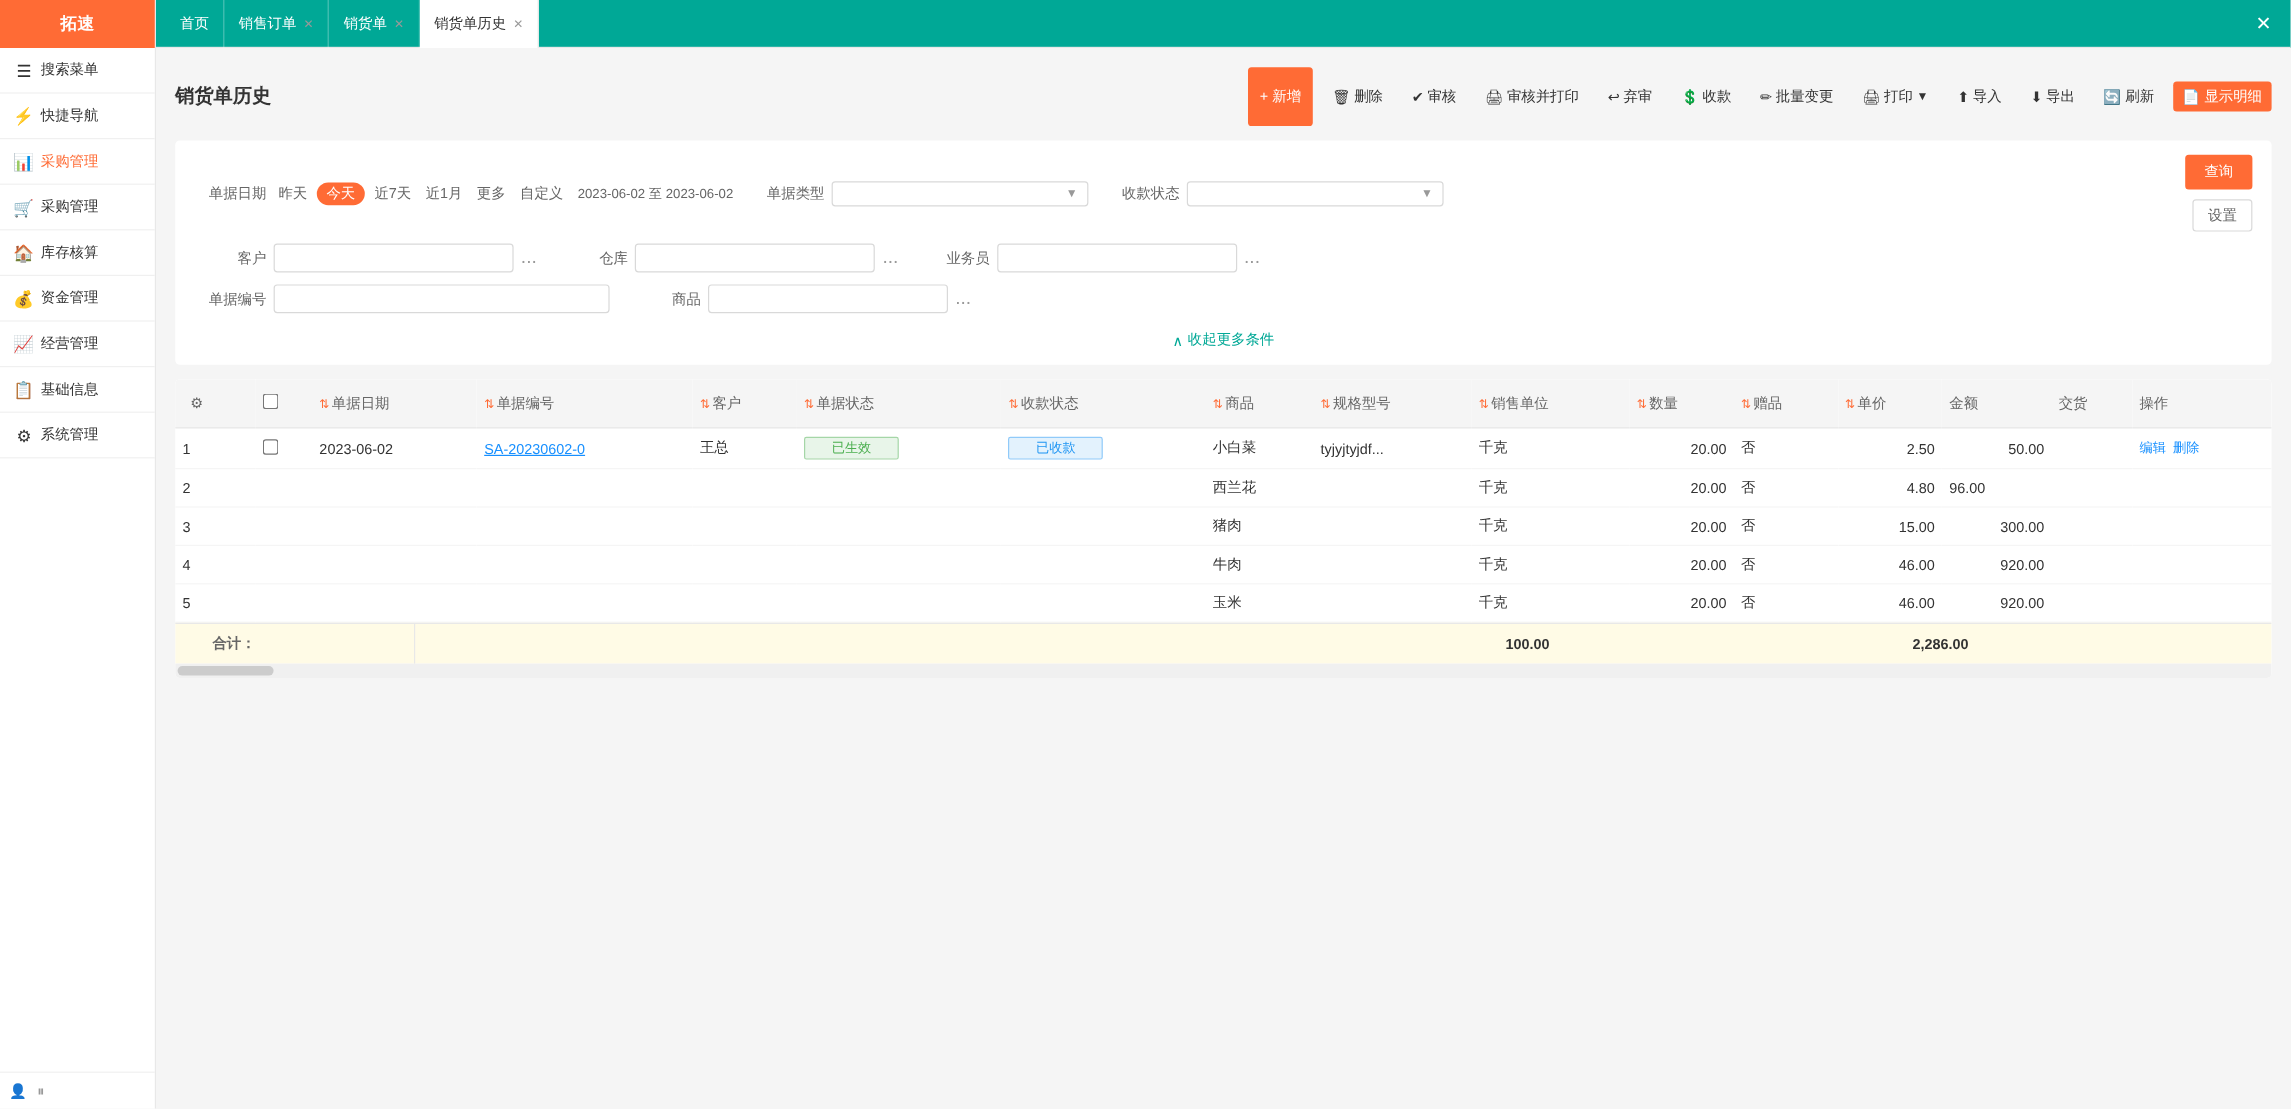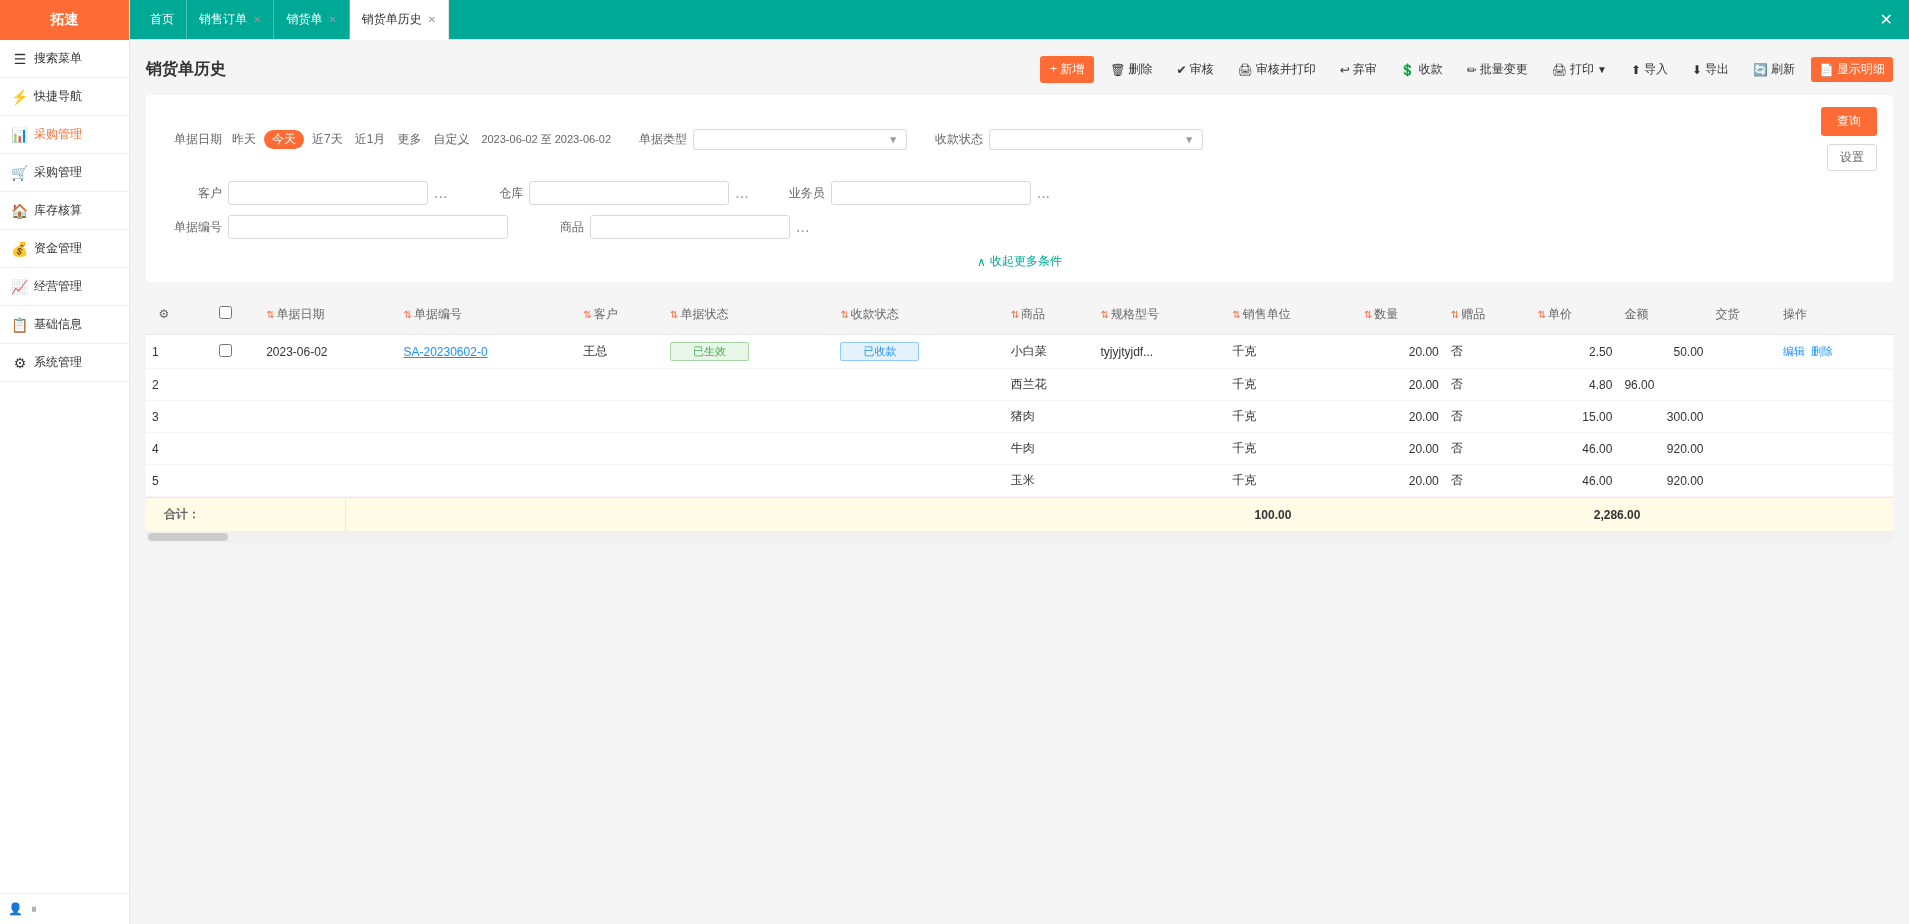--- a/index.html
+++ b/index.html
@@ -25,21 +25,21 @@
     .tabs-spacer { flex: 1; }
     .close-btn { font-size: 16px; color: #999; cursor: pointer; padding: 0 8px; }
 
     
     .content { flex: 1; overflow: auto; padding: 16px; background: #f5f5f5; }
 
     
     .page-title { font-size: 16px; font-weight: bold; color: #333; margin-bottom: 12px; display: flex; align-items: center; justify-content: space-between; }
     .toolbar { display: flex; align-items: center; gap: 8px; flex-wrap: wrap; }
     .toolbar-btn { display: flex; align-items: center; gap: 3px; padding: 4px 8px; border: none; background: none; cursor: pointer; color: #333; font-size: 12px; white-space: nowrap; }
-    .toolbar-btn.primary { background: #ff6b35; color: #fff; border-radius: 3px; padding: 5px 10px; }
+    .toolbar-btn.primary { background: #ff6b35; color: #fff; border-radius: 3px; padding: 16px 10px; }
 
     
     .filter-section { background: #fff; border-radius: 4px; padding: 12px 16px; margin-bottom: 12px; }
     .filter-row { display: flex; align-items: center; gap: 16px; margin-bottom: 10px; flex-wrap: wrap; }
     .filter-item { display: flex; align-items: center; gap: 6px; min-width: 280px; }
     .filter-label { color: #666; white-space: nowrap; min-width: 60px; text-align: right; }
     .filter-input { flex: 1; border: 1px solid #d9d9d9; border-radius: 3px; padding: 4px 8px; font-size: 12px; color: #333; outline: none; }
     .filter-select { flex: 1; border: 1px solid #d9d9d9; border-radius: 3px; padding: 4px 8px; font-size: 12px; color: #333; background: #fff; outline: none; display: flex; align-items: center; justify-content: space-between; cursor: pointer; min-width: 180px; }
     .filter-dots { color: #999; font-size: 16px; cursor: pointer; }
     .date-shortcuts { display: flex; align-items: center; gap: 4px; font-size: 12px; }
@@ -60,21 +60,21 @@
     thead th .sort-icon { color: #ff6b35; font-size: 10px; margin-right: 2px; }
     tbody tr { border-bottom: 1px solid #f5f5f5; }
     tbody td { padding: 7px 6px; color: #333; white-space: nowrap; }
     .status-badge { display: inline-block; padding: 1px 22px; border-radius: 2px; font-size: 11px; }
     .status-valid { background: #e8f5e9; color: #4caf50; border: 1px solid #a5d6a7; }
     .status-paid { background: #e3f2fd; color: #2196f3; border: 1px solid #90caf9; }
     .link-text { color: #1890ff; cursor: pointer; text-decoration: underline; }
 
     
     .table-footer { background: #fffbe6; border-top: 1px solid #e8e8e8; display: flex; align-items: center; }
-    .footer-label { padding: 8px 18px; color: #666; font-weight: bold; border-right: 1px solid #e8e8e8; width: 200px; }
+    .footer-label { padding: 8px 31px; color: #666; font-weight: bold; border-right: 1px solid #e8e8e8; width: 200px; }
     .footer-values { display: flex; flex: 1; }
     .footer-cell { padding: 8px 6px; color: #333; font-weight: bold; }
 
     
     .pagination { display: flex; align-items: center; justify-content: flex-end; padding: 8px 16px; background: #fff; border-top: 1px solid #e8e8e8; gap: 6px; font-size: 12px; }
     .pagination-select { border: 1px solid #d9d9d9; border-radius: 3px; padding: 2px 6px; font-size: 12px; }
     .page-btn { width: 24px; height: 24px; border: 1px solid #d9d9d9; background: #fff; border-radius: 3px; cursor: pointer; display: flex; align-items: center; justify-content: center; color: #666; }
     .page-input { width: 36px; border: 1px solid #d9d9d9; border-radius: 3px; padding: 2px 4px; text-align: center; font-size: 12px; }
 
     .scrollbar-row { height: 12px; background: #f0f0f0; display: flex; align-items: center; padding: 0 2px; }

